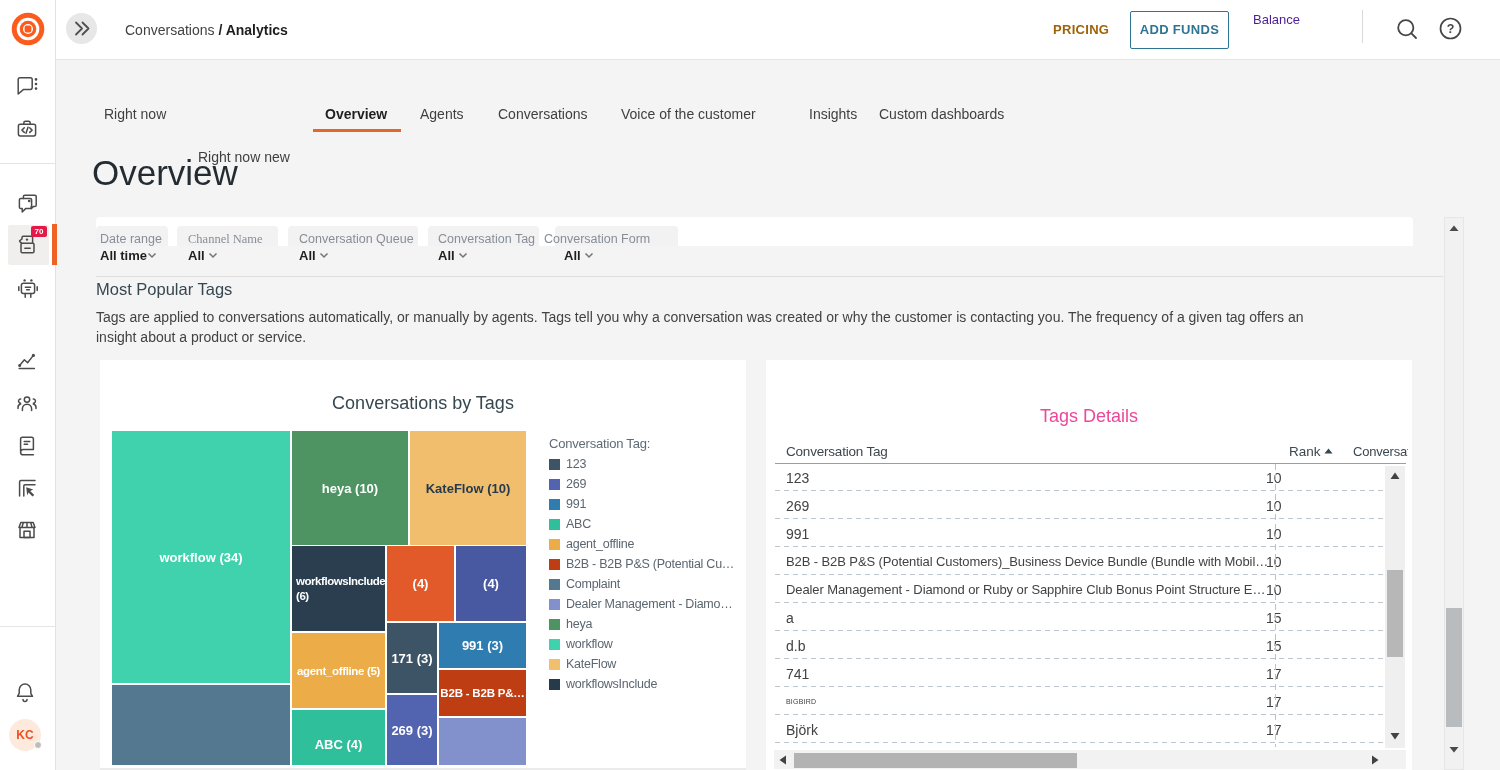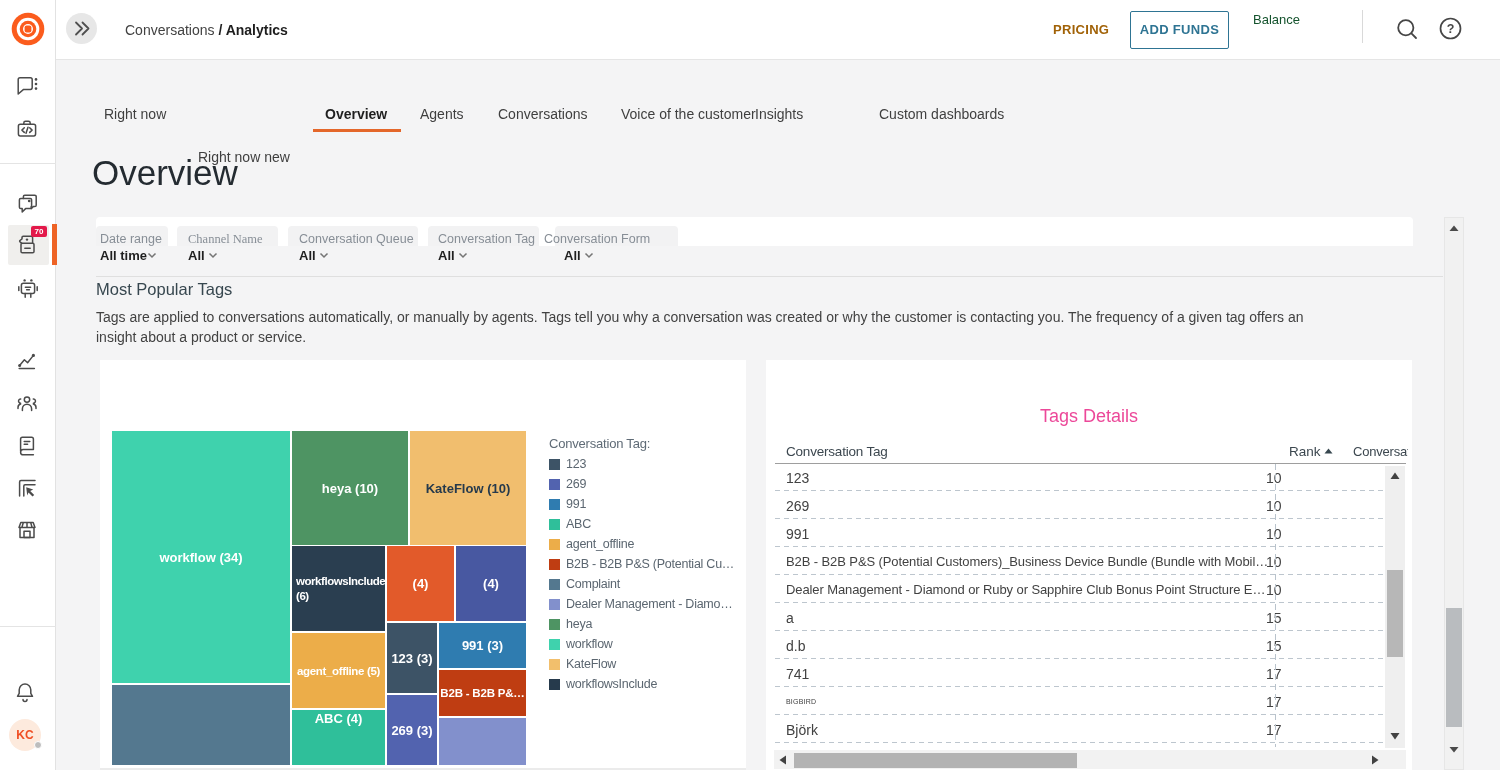--- a/index.html
+++ b/index.html
@@ -24,21 +24,21 @@
 
 <div class="abs" style="left:56px;top:0;width:1444px;height:60px;background:#fff;border-bottom:1px solid #e5e5e5;"></div>
 <div class="abs" style="left:66px;top:13px;width:31px;height:31px;border-radius:50%;background:#e7e7e7;"></div>
 <svg class="abs" style="left:70px;top:17px;" width="23" height="23" viewBox="0 0 23 23">
   <path d="M6 5.5 L12 11.5 L6 17.5 M12.5 5.5 L18.5 11.5 L12.5 17.5" stroke="#4f4f4f" stroke-width="1.8" fill="none" stroke-linecap="round" stroke-linejoin="round"></path>
 </svg>
 <div class="abs" style="left:125px;top:22px;font-size:14px;color:#424242;">Conversations <span style="font-weight:bold;color:#1e1e1e;">/ Analytics</span></div>
 
 <div class="abs" style="left:1053px;top:22px;font-size:13px;font-weight:bold;color:#a16207;letter-spacing:.3px;">PRICING</div>
 <div class="abs" style="left:1130px;top:11px;width:99px;height:38px;border:1px solid #2e7493;border-radius:2px;color:#2e7493;font-size:13px;font-weight:bold;letter-spacing:.3px;text-align:center;line-height:36px;">ADD FUNDS</div>
-<div class="abs" style="left:1253px;top:12px;font-size:13px;color:#14532d;">Balance</div>
+<div class="abs" style="left:1253px;top:12px;font-size:13px;color:#4c1d95;">Balance</div>
 <div class="abs" style="left:1362px;top:10px;width:1px;height:33px;background:#d9d9d9;"></div>
 <svg class="abs" style="left:1395px;top:17px;" width="24" height="24" viewBox="0 0 24 24">
   <circle cx="10.8" cy="10.8" r="7.6" stroke="#464646" stroke-width="1.8" fill="none"></circle>
   <path d="M16.4 16.4 L21 21" stroke="#464646" stroke-width="1.8" stroke-linecap="round"></path>
 </svg>
 <svg class="abs" style="left:1439px;top:17px;" width="23" height="23" viewBox="0 0 23 23">
   <circle cx="11.5" cy="11.5" r="10" stroke="#464646" stroke-width="1.7" fill="none"></circle>
   <text x="11.5" y="16.2" font-size="12.5" font-weight="bold" fill="#464646" text-anchor="middle" font-family="Liberation Sans, sans-serif">?</text>
 </svg>
 
@@ -130,21 +130,21 @@
 <div class="abs" style="left:9px;top:719px;width:32px;height:32px;border-radius:50%;background:#fdeadd;color:#f04e23;font-size:12px;font-weight:bold;text-align:center;line-height:32px;">KC</div>
 <div class="abs" style="left:34px;top:741px;width:8px;height:8px;border-radius:50%;background:#bdbdbd;border:1.5px solid #fff;"></div>
 
 <div class="abs" style="top:106px;font-size:14px;color:#3f3f3f;">
   <span class="abs" style="left:104px;white-space:nowrap;">Right now</span>
   <span class="abs" style="left:198px;white-space:nowrap;margin-top:43px;">Right now new</span>
   <span class="abs" style="left:325px;white-space:nowrap;font-weight:bold;color:#1f1f1f;">Overview</span>
   <span class="abs" style="left:420px;white-space:nowrap;">Agents</span>
   <span class="abs" style="left:498px;white-space:nowrap;">Conversations</span>
   <span class="abs" style="left:621px;white-space:nowrap;">Voice of the customer</span>
-  <span class="abs" style="left:755px;white-space:nowrap;">Insights</span>
+  <span class="abs" style="left:809px;white-space:nowrap;">Insights</span>
   <span class="abs" style="left:879px;white-space:nowrap;">Custom dashboards</span>
 </div>
 <div class="abs" style="left:313px;top:129px;width:88px;height:3px;background:#e4672a;"></div>
 
 <div class="abs" style="left:92px;top:153px;font-size:35px;font-weight:300;color:#242b31;">Overview</div>
 
 <div class="abs" style="left:96px;top:217px;width:1317px;height:29px;background:#fff;border-radius:4px 4px 0 0;"></div>
 <div class="abs" style="left:96px;top:226px;width:72px;height:20px;background:#f2f2f3;border-radius:4px 4px 0 0;"></div>
 <div class="abs" style="left:177px;top:226px;width:101px;height:20px;background:#f2f2f3;border-radius:4px 4px 0 0;"></div>
 <div class="abs" style="left:288px;top:226px;width:130px;height:20px;background:#f2f2f3;border-radius:4px 4px 0 0;"></div>
@@ -178,20 +178,21 @@
   </svg>
 <svg class="abs" style="left:584px;top:252px;" width="10" height="7" viewBox="0 0 10 7">
     <path d="M1.5 1.5 L5 5 L8.5 1.5" stroke="#757575" stroke-width="1.5" fill="none"></path>
   </svg>
 <div class="abs" style="left:96px;top:276px;width:1347px;height:1px;background:#dfdfdf;"></div>
 
 <div class="abs" style="left:96px;top:280px;font-size:16.5px;font-weight:normal;color:#37474f;">Most Popular Tags</div>
 <div class="abs" style="left:96px;top:307px;width:1240px;font-size:14px;color:#424242;line-height:20px;">Tags are applied to conversations automatically, or manually by agents. Tags tell you why a conversation was created or why the customer is contacting you. The frequency of a given tag offers an insight about a product or service.</div>
 
 <div class="abs" style="left:100px;top:360px;width:646px;height:410px;background:#fff;">
+  <div class="abs" style="left:0;top:33px;width:646px;text-align:center;font-size:18px;color:#37474f;">Conversations by Tags</div>
 
   <div class="abs" style="left:12px;top:71px;width:414px;height:334px;">
     <div class="abs" style="left:0;top:0;width:178px;height:252px;background:#3fd2ad;"></div>
     <div class="abs" style="left:0;top:254px;width:178px;height:80px;background:#54788f;"></div>
     <div class="abs" style="left:180px;top:0;width:116px;height:114px;background:#4e9463;"></div>
     <div class="abs" style="left:298px;top:0;width:116px;height:114px;background:#f1be6e;"></div>
     <div class="abs" style="left:180px;top:115px;width:93px;height:85px;background:#2a3e50;"></div>
     <div class="abs" style="left:180px;top:202px;width:93px;height:75px;background:#ecad49;"></div>
     <div class="abs" style="left:180px;top:279px;width:93px;height:55px;background:#2fbf9a;"></div>
     <div class="abs" style="left:275px;top:115px;width:67px;height:75px;background:#e25a2a;"></div>
@@ -201,24 +202,24 @@
     <div class="abs" style="left:327px;top:192px;width:87px;height:45px;background:#2f7cb0;"></div>
     <div class="abs" style="left:327px;top:239px;width:87px;height:46px;background:#bf3d12;"></div>
     <div class="abs" style="left:327px;top:287px;width:87px;height:47px;background:#8290cc;"></div>
     <div class="abs tl" style="left:0;top:0;width:178px;height:252px;">workflow (34)</div>
     <div class="abs tl" style="left:180px;top:0;width:116px;height:114px;">heya (10)</div>
     <div class="abs tl" style="left:298px;top:0;width:116px;height:114px;color:#263a4c;">KateFlow (10)</div>
     <div class="abs tl" style="left:180px;top:115px;width:93px;height:85px;text-align:left;padding:0 4px;line-height:14.5px;font-size:11.5px;letter-spacing:-0.45px;overflow:hidden;">
         <span style="width:100%;">workflowsInclude<br>(6)</span>
       </div>
     <div class="abs tl" style="left:180px;top:202px;width:93px;height:75px;font-size:11.5px;letter-spacing:-0.35px;">agent_offline (5)</div>
-    <div class="abs tl" style="left:180px;top:261px;width:93px;height:53px;">ABC (4)</div>
+    <div class="abs tl" style="left:180px;top:287px;width:93px;height:53px;">ABC (4)</div>
     <div class="abs tl" style="left:275px;top:115px;width:67px;height:75px;">(4)</div>
     <div class="abs tl" style="left:344px;top:115px;width:70px;height:75px;">(4)</div>
-    <div class="abs tl" style="left:275px;top:192px;width:50px;height:70px;">123 (3)</div>
+    <div class="abs tl" style="left:275px;top:192px;width:50px;height:70px;">171 (3)</div>
     <div class="abs tl" style="left:275px;top:264px;width:50px;height:70px;">269 (3)</div>
     <div class="abs tl" style="left:327px;top:192px;width:87px;height:45px;">991 (3)</div>
     <div class="abs tl" style="left:327px;top:239px;width:87px;height:46px;font-size:11.5px;letter-spacing:-0.2px;white-space:nowrap;">B2B - B2B P&amp;…</div>
   </div>
 
   <div class="abs" style="left:449px;top:76px;font-size:13px;color:#5f6b76;letter-spacing:-0.2px;">Conversation Tag:</div>
   <div class="abs" style="left:449px;top:94px;">
     <div class="lg"><i style="background:#3d5366"></i>123</div>
     <div class="lg"><i style="background:#5263af"></i>269</div>
     <div class="lg"><i style="background:#2f7cb0"></i>991</div>

